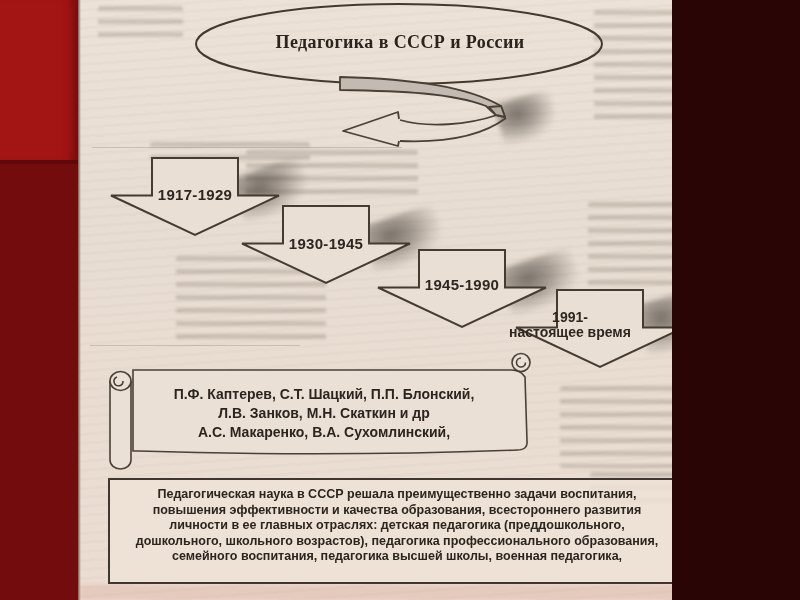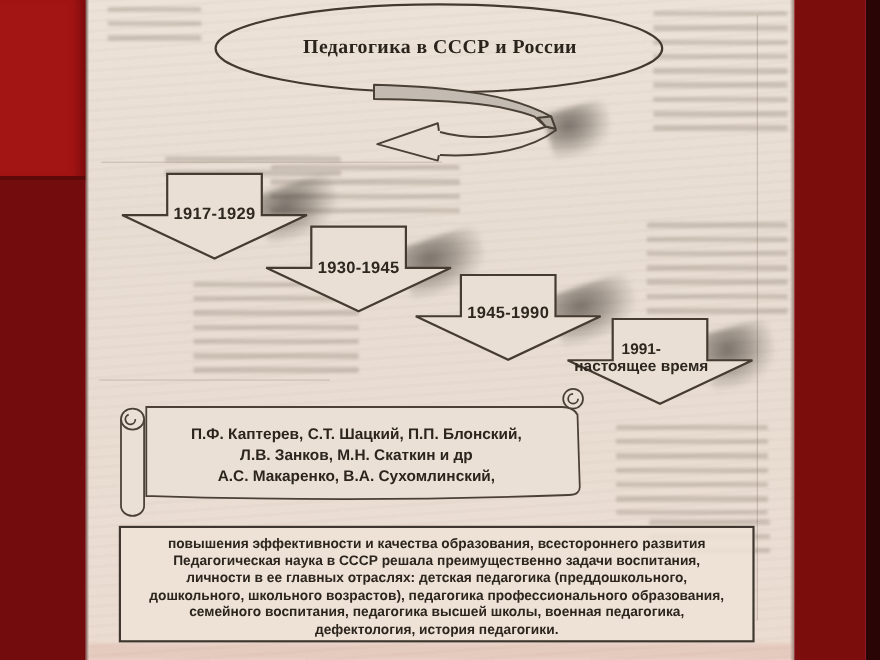--- a/index.html
+++ b/index.html
@@ -1,19 +1,19 @@
 <!DOCTYPE html>
 <html><head>
 <meta charset="utf-8">
 <style>
   html,body{margin:0;padding:0;background:#2a0505;}
   #stage{
-    position:relative;width:787px;height:600px;overflow:hidden;
+    position:relative;width:672px;height:600px;overflow:hidden;
     font-family:"Liberation Sans",sans-serif;
-    background:#ec4899;
+    background:#86efac;
   }
   
   #red-left{position:absolute;left:0;top:0;width:78px;height:600px;background:#730c0c;}
   #red-bright{position:absolute;left:0;top:0;width:78px;height:160px;background:#a31414;
     border-bottom:4px solid #5e0909;
     box-shadow:inset -12px 0 10px -7px rgba(80,6,6,.55);}
   #red-right{position:absolute;left:722px;top:0;width:78px;height:600px;background:#7b0e0d;}
   #red-right-edge{position:absolute;left:791px;top:0;width:9px;height:600px;background:#4f0606;}
   
   #paper{
@@ -35,21 +35,21 @@
   
   .smudge{position:absolute;filter:blur(2.5px);
     background:radial-gradient(ellipse at 35% 35%, rgba(50,44,38,.60) 0%, rgba(50,44,38,.36) 35%, rgba(50,44,38,.13) 60%, rgba(0,0,0,0) 78%);}
   
   #diagram{position:absolute;left:0;top:0;width:800px;height:600px;}
   
   .txt{position:absolute;color:#2d271f;text-align:center;}
   #title{left:220px;top:32px;width:360px;font-family:"Liberation Serif",serif;
     font-size:18px;font-weight:bold;letter-spacing:.4px;color:#2a241d;}
   .date{width:120px;font-size:15px;font-weight:bold;line-height:15px;letter-spacing:.3px;text-align:center;}
-  #date4{left:498px;top:310px;width:170px;font-size:14px;font-weight:bold;line-height:15px;}
+  #date4{left:485px;top:310px;width:170px;font-size:14px;font-weight:bold;line-height:15px;}
   #scroll-text{left:124px;top:385px;width:400px;font-size:14px;font-weight:bold;line-height:19px;color:#2b251e;}
   #summary-box{position:absolute;left:108px;top:478px;width:574px;height:102px;
     border:2px solid #3f372f;background:rgba(238,227,215,.85);}
   #summary-text{left:112px;top:487px;width:570px;font-size:12.5px;font-weight:bold;line-height:15.5px;color:#2b251e;}
 </style>
 </head>
 <body>
 
 <div id="stage">
 
@@ -121,21 +121,20 @@
   </div>
 
   <div id="scroll-text" class="txt">
     <div>П.Ф. Каптерев, С.Т. Шацкий, П.П. Блонский,</div>
     <div>Л.В. Занков, М.Н. Скаткин и др</div>
     <div>А.С. Макаренко, В.А. Сухомлинский,</div>
   </div>
 
   <div id="summary-box"></div>
   <div id="summary-text" class="txt">
+    <div>Педагогическая наука в СССР решала преимущественно задачи воспитания,</div>
     <div>повышения эффективности и качества образования, всестороннего развития</div>
-    <div>Педагогическая наука в СССР решала преимущественно задачи воспитания,</div>
     <div>личности в ее главных отраслях: детская педагогика (преддошкольного,</div>
     <div>дошкольного, школьного возрастов), педагогика профессионального образования,</div>
     <div>семейного воспитания, педагогика высшей школы, военная педагогика,</div>
-    <div>дефектология, история педагогики.</div>
   </div>
 
 </div>
 
 </body></html>

